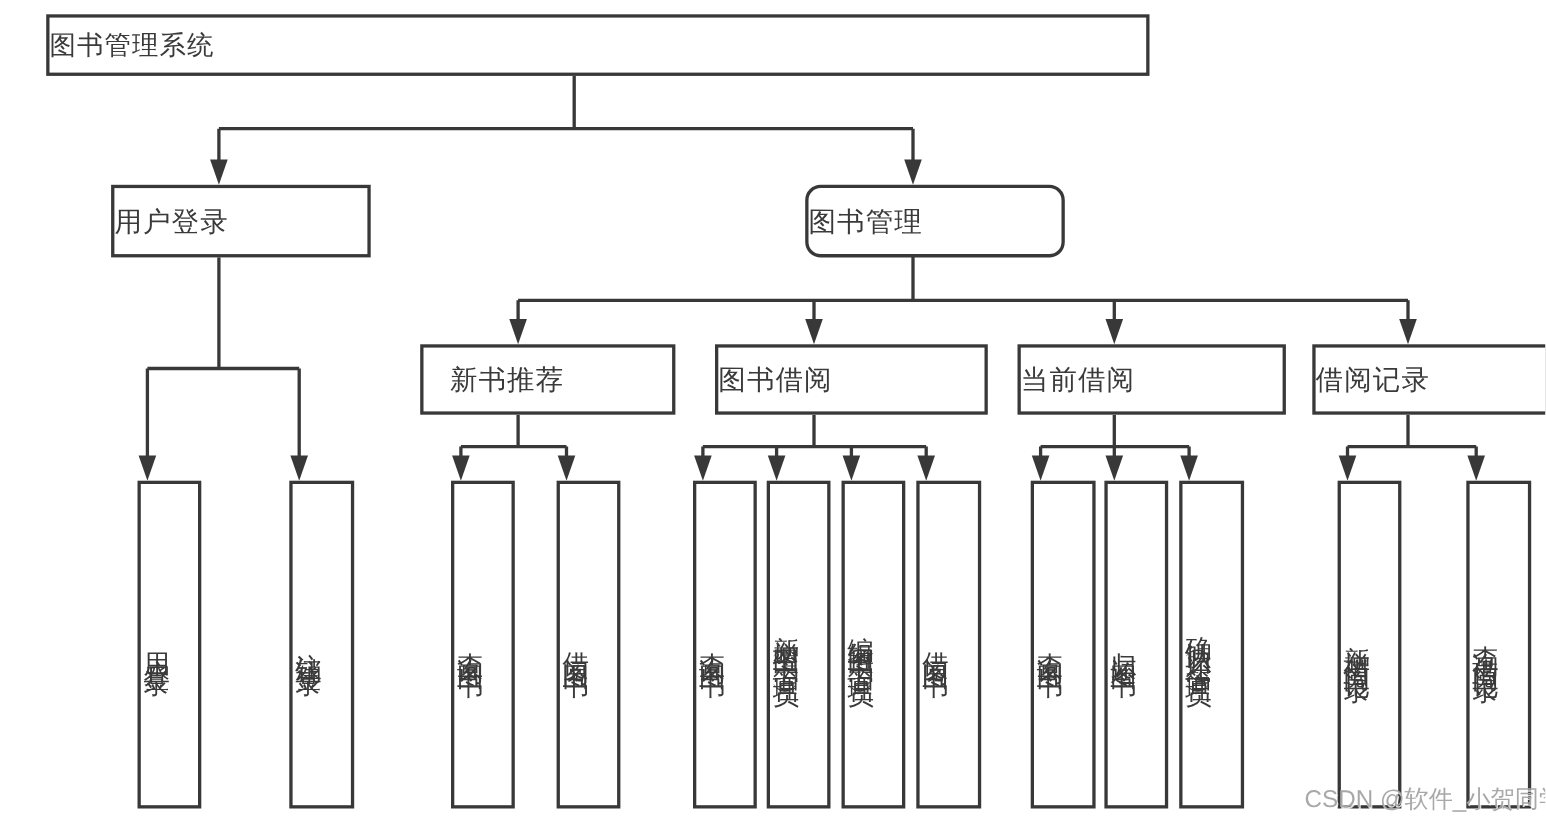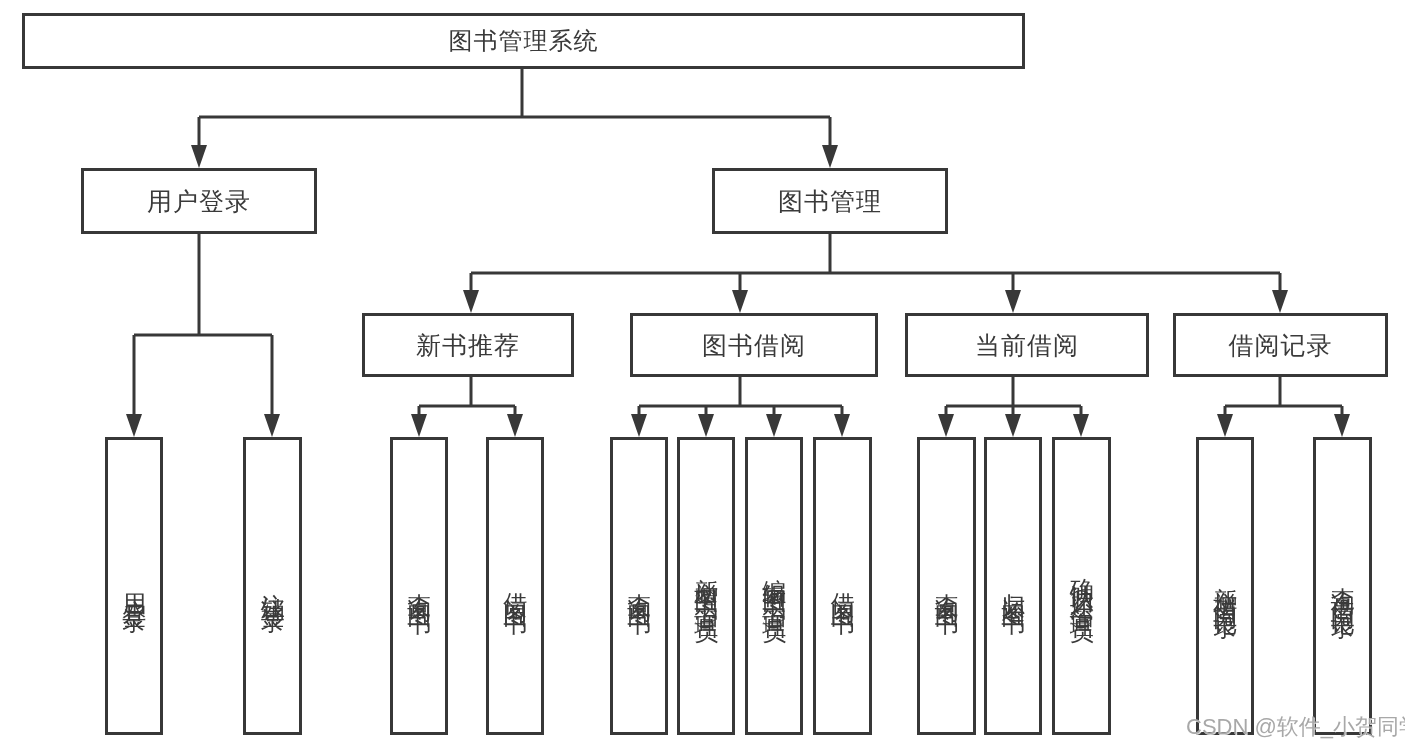--- a/index.html
+++ b/index.html
@@ -22,22 +22,23 @@
     top: 0;
     z-index: 1;
   }
   .node {
     position: absolute;
     box-sizing: border-box;
     background: #ffffff;
     border: 3px solid #383838;
     display: flex;
     align-items: center;
-    justify-content: center;
+    justify-content: flex-start;
     z-index: 2;
+    margin-left: 20px;
   }
   .hbox span {
     white-space: nowrap;
     letter-spacing: 1px;
   }
   .root-box { font-size: 24px; }
   .l2-box, .l3-box { font-size: 25px; }
   .vbox span {
     writing-mode: vertical-rl;
     text-orientation: mixed;
@@ -102,25 +103,25 @@
     </g>
   </svg>
 
   <div class="node hbox root-box" style="left:22px;top:13px;width:1003px;height:56px;">
     <span>图书管理系统</span>
   </div>
 
   <div class="node hbox l2-box" style="left:81px;top:168px;width:236px;height:66px;">
     <span>用户登录</span>
   </div>
-  <div class="node hbox l2-box" style="left:712px;top:168px;width:236px;height:66px;">
+  <div class="node hbox l2-box" style="left:712px;top:168px;width:236px;height:66px;border-radius:14px;">
     <span>图书管理</span>
   </div>
 
-  <div class="node hbox l3-box" style="left:362px;top:313px;width:212px;height:64px;">
+  <div class="node hbox l3-box" style="left:362px;top:313px;width:232px;height:64px;padding-left:24px;">
     <span>新书推荐</span>
   </div>
   <div class="node hbox l3-box" style="left:630px;top:313px;width:248px;height:64px;">
     <span>图书借阅</span>
   </div>
   <div class="node hbox l3-box" style="left:905px;top:313px;width:244px;height:64px;">
     <span>当前借阅</span>
   </div>
   <div class="node hbox l3-box" style="left:1173px;top:313px;width:215px;height:64px;">
     <span>借阅记录</span>

